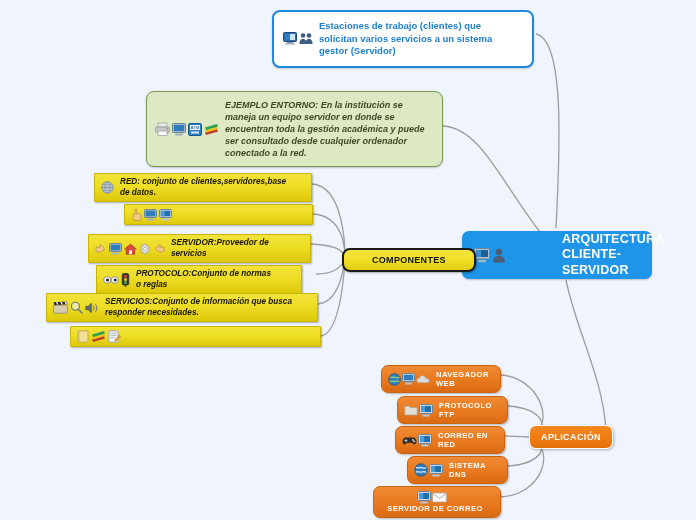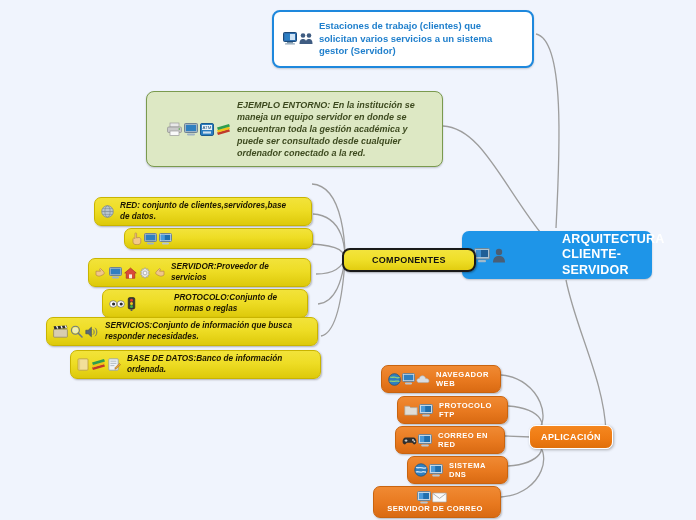--- a/index.html
+++ b/index.html
@@ -62,38 +62,37 @@
     color: #1f7fcc;
     font-size: 9.5px;
     font-weight: bold;
     line-height: 1.33;
   }
   
   .note-green {
     background: #dde8c4;
     border: 1px solid #7a9a4e;
     border-radius: 8px;
-    padding: 7px 10px 7px 20px;
+    padding: 7px 10px 7px 8px;
     box-shadow: 0 1px 2px rgba(0,0,0,0.2);
   }
   .note-green .label {
     color: #3d4a1f;
     font-size: 9px;
     font-weight: bold;
     font-style: italic;
     line-height: 1.34;
   }
   
   .pill-yellow {
     background: linear-gradient(180deg, #f2e33a 0%, #eedd25 45%, #ddc90a 100%);
     border: 1px solid #c9b400;
-    border-radius: 7px;
+    border-radius: 1px;
     padding: 3px 23px 3px 6px;
     box-shadow: 1px 1px 2px rgba(0,0,0,0.28);
-    margin-top: 24px;
   }
   .pill-yellow .label {
     color: #1a1500;
     font-size: 8.2px;
     font-weight: bold;
     font-style: italic;
     line-height: 1.3;
   }
   
   .comp-node {
@@ -336,21 +335,21 @@
       </span>
       <span class="ic">
         <svg width="12" height="11" viewBox="0 0 12 11">
           <path d="M11 4.2 L6.5 4.2 L7.4 2.6 C7.8 1.8 6.6 1.2 6 2 L3.4 4.6 C2.4 5.6 2.6 7 3.8 7.6 L6.4 8.8 C7.4 9.3 9 9.2 10 8.6 L11 8 Z" fill="#f0c68a" stroke="#b4864a" stroke-width="0.7"></path>
         </svg>
       </span>
     </span>
     <span class="label">SERVIDOR:Proveedor de servicios</span>
   </div>
 
-  <div class="node pill-yellow" style="left:102px; top:265px; width:206px;gap:32px;">
+  <div class="node pill-yellow" style="left:96px; top:265px; width:206px;">
     <span class="icons">
       <span class="ic">
         <svg width="16" height="10" viewBox="0 0 16 10">
           <ellipse cx="4.2" cy="5" rx="3.6" ry="3.3" fill="#ffffff" stroke="#6a6a6a" stroke-width="0.7"></ellipse>
           <circle cx="4.6" cy="5" r="1.6" fill="#2a2a2a"></circle>
           <ellipse cx="11.8" cy="5" rx="3.6" ry="3.3" fill="#ffffff" stroke="#6a6a6a" stroke-width="0.7"></ellipse>
           <circle cx="12.2" cy="5" r="1.6" fill="#2a2a2a"></circle>
         </svg>
       </span>
       <span class="ic">
@@ -413,21 +412,20 @@
       <span class="ic">
         <svg width="13" height="13" viewBox="0 0 13 13">
           <rect x="0.8" y="0.8" width="9.4" height="11.4" rx="0.8" fill="#eef2f6" stroke="#8d9aa6" stroke-width="0.8"></rect>
           <line x1="2.4" y1="3.2" x2="8.4" y2="3.2" stroke="#9aa7b3" stroke-width="0.7"></line>
           <line x1="2.4" y1="5.4" x2="8.4" y2="5.4" stroke="#9aa7b3" stroke-width="0.7"></line>
           <line x1="2.4" y1="7.6" x2="6.4" y2="7.6" stroke="#9aa7b3" stroke-width="0.7"></line>
           <path d="M7.2 9.6 L11.4 5.4 L12.6 6.6 L8.4 10.8 L6.9 11.2 Z" fill="#e8a33a" stroke="#a7701e" stroke-width="0.6"></path>
         </svg>
       </span>
     </span>
-    <span class="label">BASE DE DATOS:Banco de información ordenada.</span>
   </div>
 
   <div class="node aplicacion" style="left:529px; top:425px;">
     <span class="label">APLICACIÓN</span>
   </div>
 
   <div class="node pill-orange" style="left:381px; top:365px; width:120px;">
     <span class="icons" style="gap:1px;">
       <span class="ic">
         <svg width="13" height="13" viewBox="0 0 13 13">

